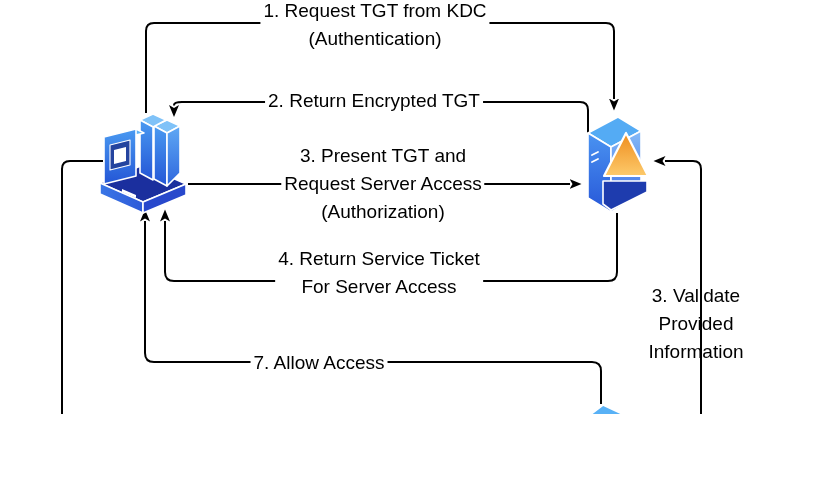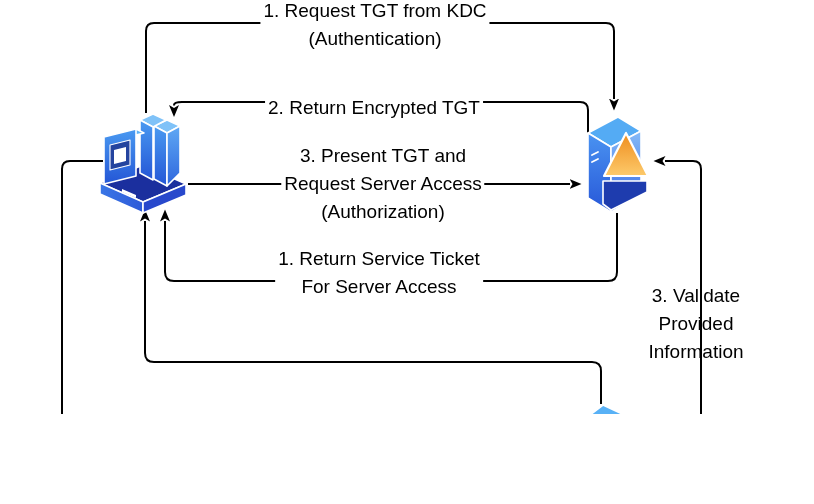--- a/index.html
+++ b/index.html
@@ -109,21 +109,22 @@
       <path class="slash" d="M 40 50 L 46 47 M 40 57 L 46 54"></path>
       <polygon class="ic" points="6,40 22,32 39,40 23,48" fill="#8ecdf8"></polygon>
       <polygon class="ic" points="6,41 39,40 39,84 6,85" fill="#cfe6fb"></polygon>
       <polygon points="10,54 35,52 35,76 10,78" fill="#ffffff" stroke="#6aa4e8" stroke-width="1"></polygon>
       <polygon points="14,58 31,56 31,72 14,74" fill="#bcdcf8"></polygon>
     </g>
   </svg>
 
   <div class="lbl" style="left:327px;top:25px">1. Request TGT from KDC
 (Authentication)</div>
-  <div class="lbl" style="left:326px;top:108px">2. Return Encrypted TGT</div>
+  <div class="lbl" style="left:326px;top:101px">2. Return Encrypted TGT</div>
   <div class="lbl" style="left:335px;top:184px">3. Present TGT and
 Request Server Access
 (Authorization)</div>
-  <div class="lbl" style="left:331px;top:273px">1. Return Service Ticket
+  <div class="lbl" style="left:331px;top:273px">4. Return Service Ticket
 For Server Access</div>
   <div class="lbl nobg" style="left:648px;top:324px">3. Validate Provided Information</div>
+  <div class="lbl" style="left:271px;top:363px">7. Allow Access</div>
 
 </div>
 
 </body></html>

